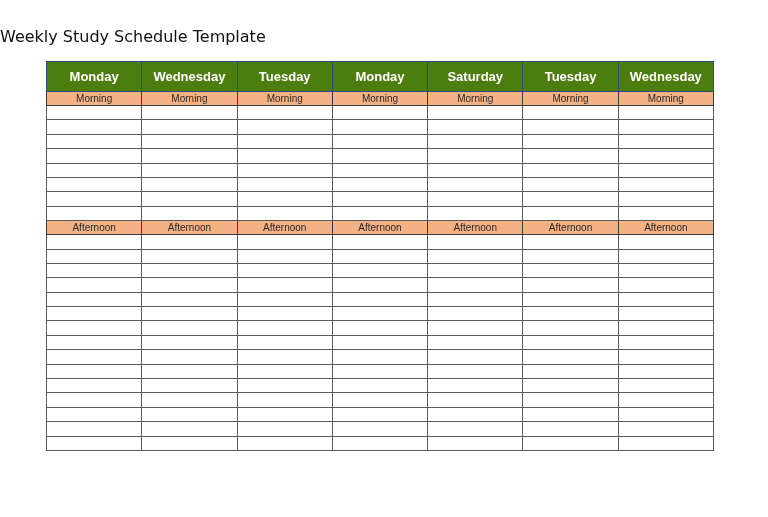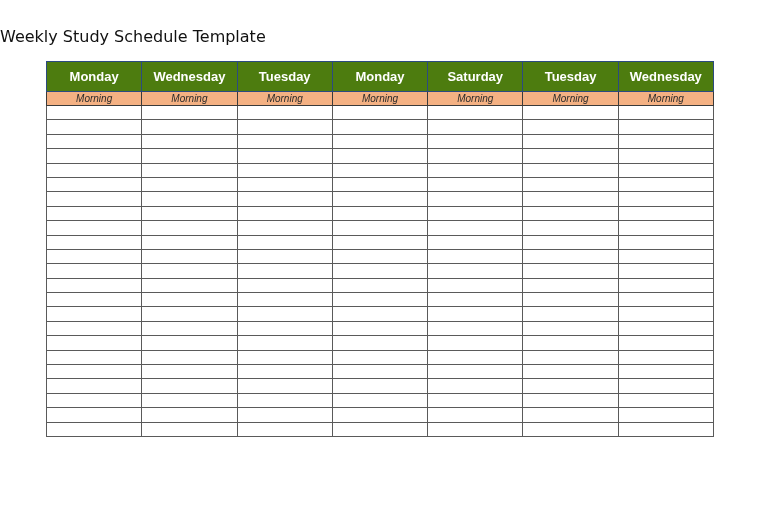--- a/index.html
+++ b/index.html
@@ -49,21 +49,20 @@
       font-size: 13px;
       border-color: #2b4a80;
     }
     .schedule td.period {
       height: 13px;
       background: #F4B183;
       color: #2a2a2a;
       font-family: "Liberation Sans", sans-serif;
       font-size: 10px;
       line-height: 13px;
-      font-style: italic;
     }
     .schedule td.slot {
       height: 13.4px;
       background: #ffffff;
       border-color: #5a5a5a;
     }
   </style>
 </head>
 <body>
 
@@ -157,20 +156,29 @@
       <tr>
         <td class="slot"></td>
         <td class="slot"></td>
         <td class="slot"></td>
         <td class="slot"></td>
         <td class="slot"></td>
         <td class="slot"></td>
         <td class="slot"></td>
       </tr>
       <tr>
+        <td class="period">Afternoon</td>
+        <td class="period">Afternoon</td>
+        <td class="period">Afternoon</td>
+        <td class="period">Afternoon</td>
+        <td class="period">Afternoon</td>
+        <td class="period">Afternoon</td>
+        <td class="period">Afternoon</td>
+      </tr>
+      <tr>
         <td class="slot"></td>
         <td class="slot"></td>
         <td class="slot"></td>
         <td class="slot"></td>
         <td class="slot"></td>
         <td class="slot"></td>
         <td class="slot"></td>
       </tr>
       <tr>
         <td class="slot"></td>

